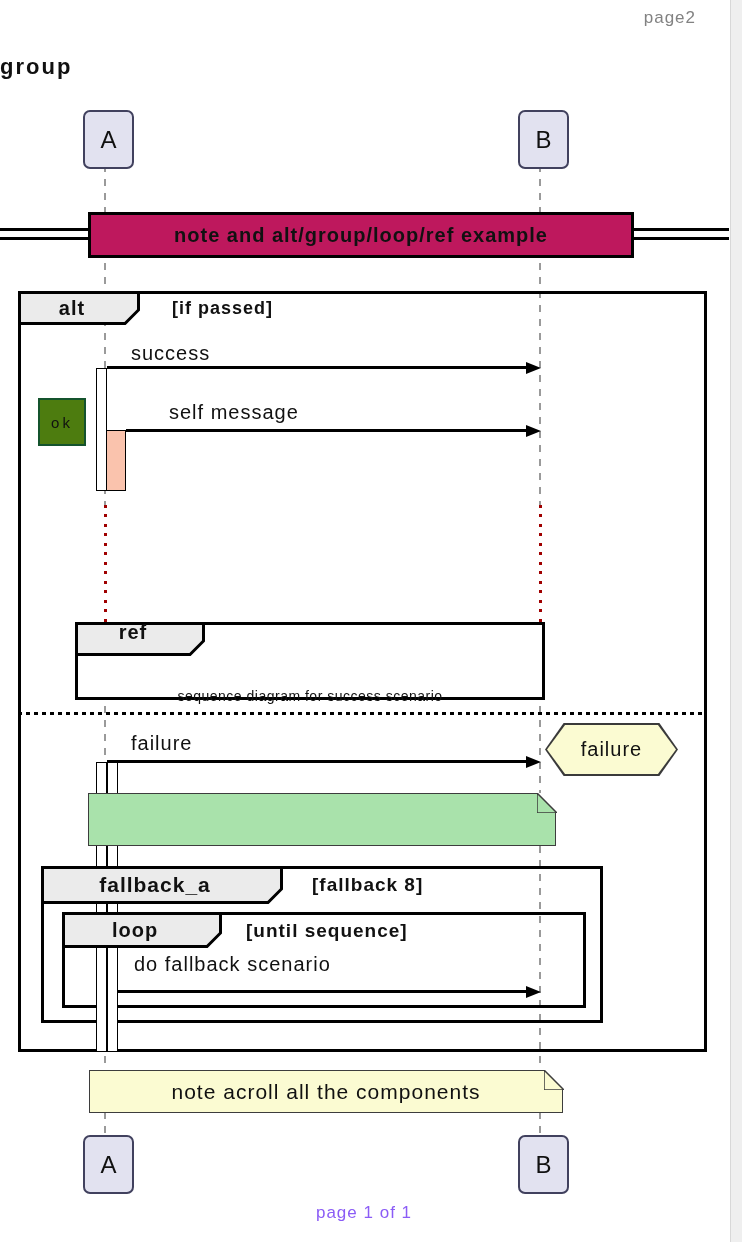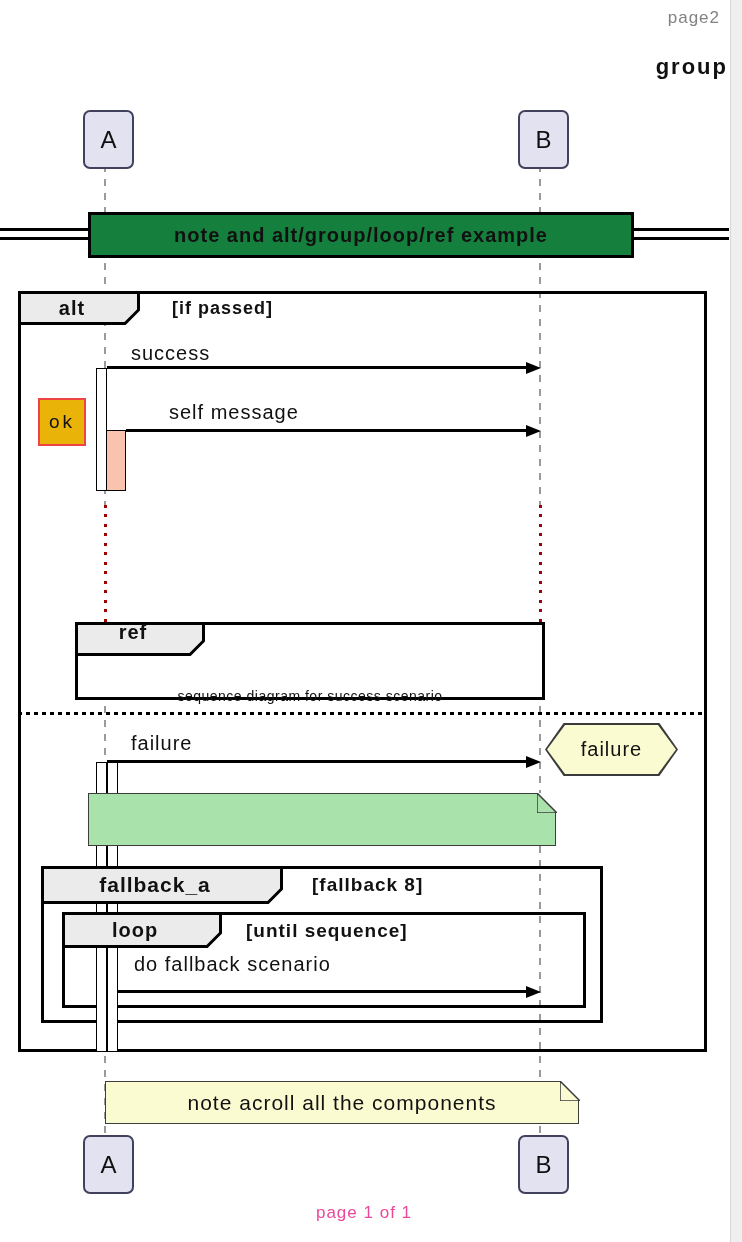--- a/index.html
+++ b/index.html
@@ -4,32 +4,32 @@
 <style>
   html,body{margin:0;padding:0;}
   body{
     width:742px;height:1242px;position:relative;background:#ffffff;overflow:hidden;
     font-family:"Liberation Sans","DejaVu Sans",sans-serif;color:#111;
   }
   .abs{position:absolute;}
   
   .margin-strip{left:730px;top:0;width:12px;height:1242px;background:#efefef;border-left:1px solid #d8d8d8;}
   
-  .pageref{left:560px;top:8px;width:160px;text-align:right;color:#828282;font-size:17px;letter-spacing:1px;}
-  .title{left:0;top:54px;width:728px;text-align:right;font-weight:bold;font-size:22px;letter-spacing:2px;}
-  .footer{left:0;top:1203px;width:728px;text-align:center;color:#ec4899;font-size:17px;letter-spacing:1px;}
+  .pageref{left:536px;top:8px;width:160px;text-align:right;color:#828282;font-size:17px;letter-spacing:1px;}
+  .title{left:0;top:54px;width:728px;text-align:left;font-weight:bold;font-size:22px;letter-spacing:2px;}
+  .footer{left:0;top:1203px;width:728px;text-align:center;color:#8b5cf6;font-size:17px;letter-spacing:1px;}
   
   .actor{width:47px;height:55px;background:#e2e2f0;border:2px solid #41415e;border-radius:7px;
          display:flex;align-items:center;justify-content:center;font-size:24px;z-index:6;}
   
   .life-dash{width:2px;background:repeating-linear-gradient(180deg,#9a9a9a 0 7px,transparent 7px 14px);z-index:1;}
   .life-red{width:2.5px;background:repeating-linear-gradient(180deg,#a00000 0 2.5px,transparent 2.5px 9.5px);z-index:1;}
   
   .divider-line{left:0;width:729px;height:3px;background:#000;z-index:2;}
-  .divider-box{left:88px;top:212px;width:546px;height:46px;background:#15803d;border:3px solid #000;
+  .divider-box{left:88px;top:212px;width:546px;height:46px;background:#be185d;border:3px solid #000;
                display:flex;align-items:center;justify-content:center;font-weight:bold;font-size:20px;
                letter-spacing:1px;z-index:3;box-sizing:border-box;}
   
   .frame{border:3px solid #000;box-sizing:border-box;background:transparent;z-index:2;}
   .frag-head{z-index:4;}
   .frag-head .txt{position:absolute;left:0;top:0;width:100%;height:100%;display:flex;align-items:center;
                   justify-content:center;padding-right:14px;box-sizing:border-box;
                   font-weight:bold;font-size:20px;letter-spacing:1px;}
   .guard{font-weight:bold;font-size:18px;letter-spacing:1px;z-index:4;}
   .else-sep{height:3px;background:repeating-linear-gradient(90deg,#000 0 4px,transparent 4px 8px);z-index:3;}
@@ -39,22 +39,22 @@
   .msg-head{width:0;height:0;border-top:6px solid transparent;border-bottom:6px solid transparent;
             border-left:15px solid #000;z-index:5;}
   
   .act{box-sizing:border-box;border:1.8px solid #000;background:#fff;z-index:3;}
   .act.salmon{background:#fac3ad;}
   
   .note{box-sizing:border-box;background:#fbfbd2;border:1.5px solid #3d3d3d;z-index:4;
         display:flex;align-items:center;justify-content:center;font-size:21px;letter-spacing:1px;}
   .note.green{background:#a9e2ab;}
   .note .fold{position:absolute;top:-1.5px;right:-1.5px;width:20px;height:20px;}
-  .ok-note{box-sizing:border-box;background:#eab308;border:2px solid #ef4444;z-index:4;
-           display:flex;align-items:center;justify-content:center;font-size:19px;letter-spacing:3px;}
+  .ok-note{box-sizing:border-box;background:#4d7c0f;border:2px solid #14532d;z-index:4;
+           display:flex;align-items:center;justify-content:center;font-size:15px;letter-spacing:3px;}
   
   .hex-outer{background:#3a3a3a;clip-path:polygon(14% 0,86% 0,100% 50%,86% 100%,14% 100%,0 50%);z-index:4;}
   .hex-inner{position:absolute;left:2px;top:2px;right:2px;bottom:2px;background:#fbfbd2;
              clip-path:polygon(14% 0,86% 0,100% 50%,86% 100%,14% 100%,0 50%);
              display:flex;align-items:center;justify-content:center;font-size:20px;letter-spacing:1px;}
   .ref-body{z-index:4;font-size:14px;letter-spacing:.5px;display:flex;align-items:center;justify-content:center;margin-top:18px;}
 </style>
 </head>
 <body>
 
@@ -151,21 +151,21 @@
     <polygon points="1.5,1.5 158.5,1.5 158.5,21 145,34.5 1.5,34.5" fill="#ebebeb" stroke="#000" stroke-width="3"></polygon>
   </svg>
   <div class="txt">loop</div>
 </div>
 <div class="abs guard" style="left:246px;top:920px;font-size:19px;">[until sequence]</div>
 
 <div class="abs msg-label" style="left:134px;top:953px;">do fallback scenario</div>
 <div class="abs msg-line" style="left:118px;top:990px;width:410px;"></div>
 <div class="abs msg-head" style="left:526px;top:985.5px;"></div>
 
-<div class="abs note" style="left:105px;top:1070px;width:474px;height:43px;margin-top:11px;">
+<div class="abs note" style="left:89px;top:1070px;width:474px;height:43px;">
   <span>note acroll all the components</span>
   <svg class="fold" viewBox="0 0 20 20">
     <path d="M0 0 L20 20 L20 0 Z" fill="#ffffff"></path>
     <path d="M0 0 L20 20 L0 20 Z" fill="#fbfbd2" stroke="#3d3d3d" stroke-width="1.5"></path>
   </svg>
 </div>
 
 <div class="abs actor" style="left:83px;top:1135px;">
   <span>A</span>
 </div>

